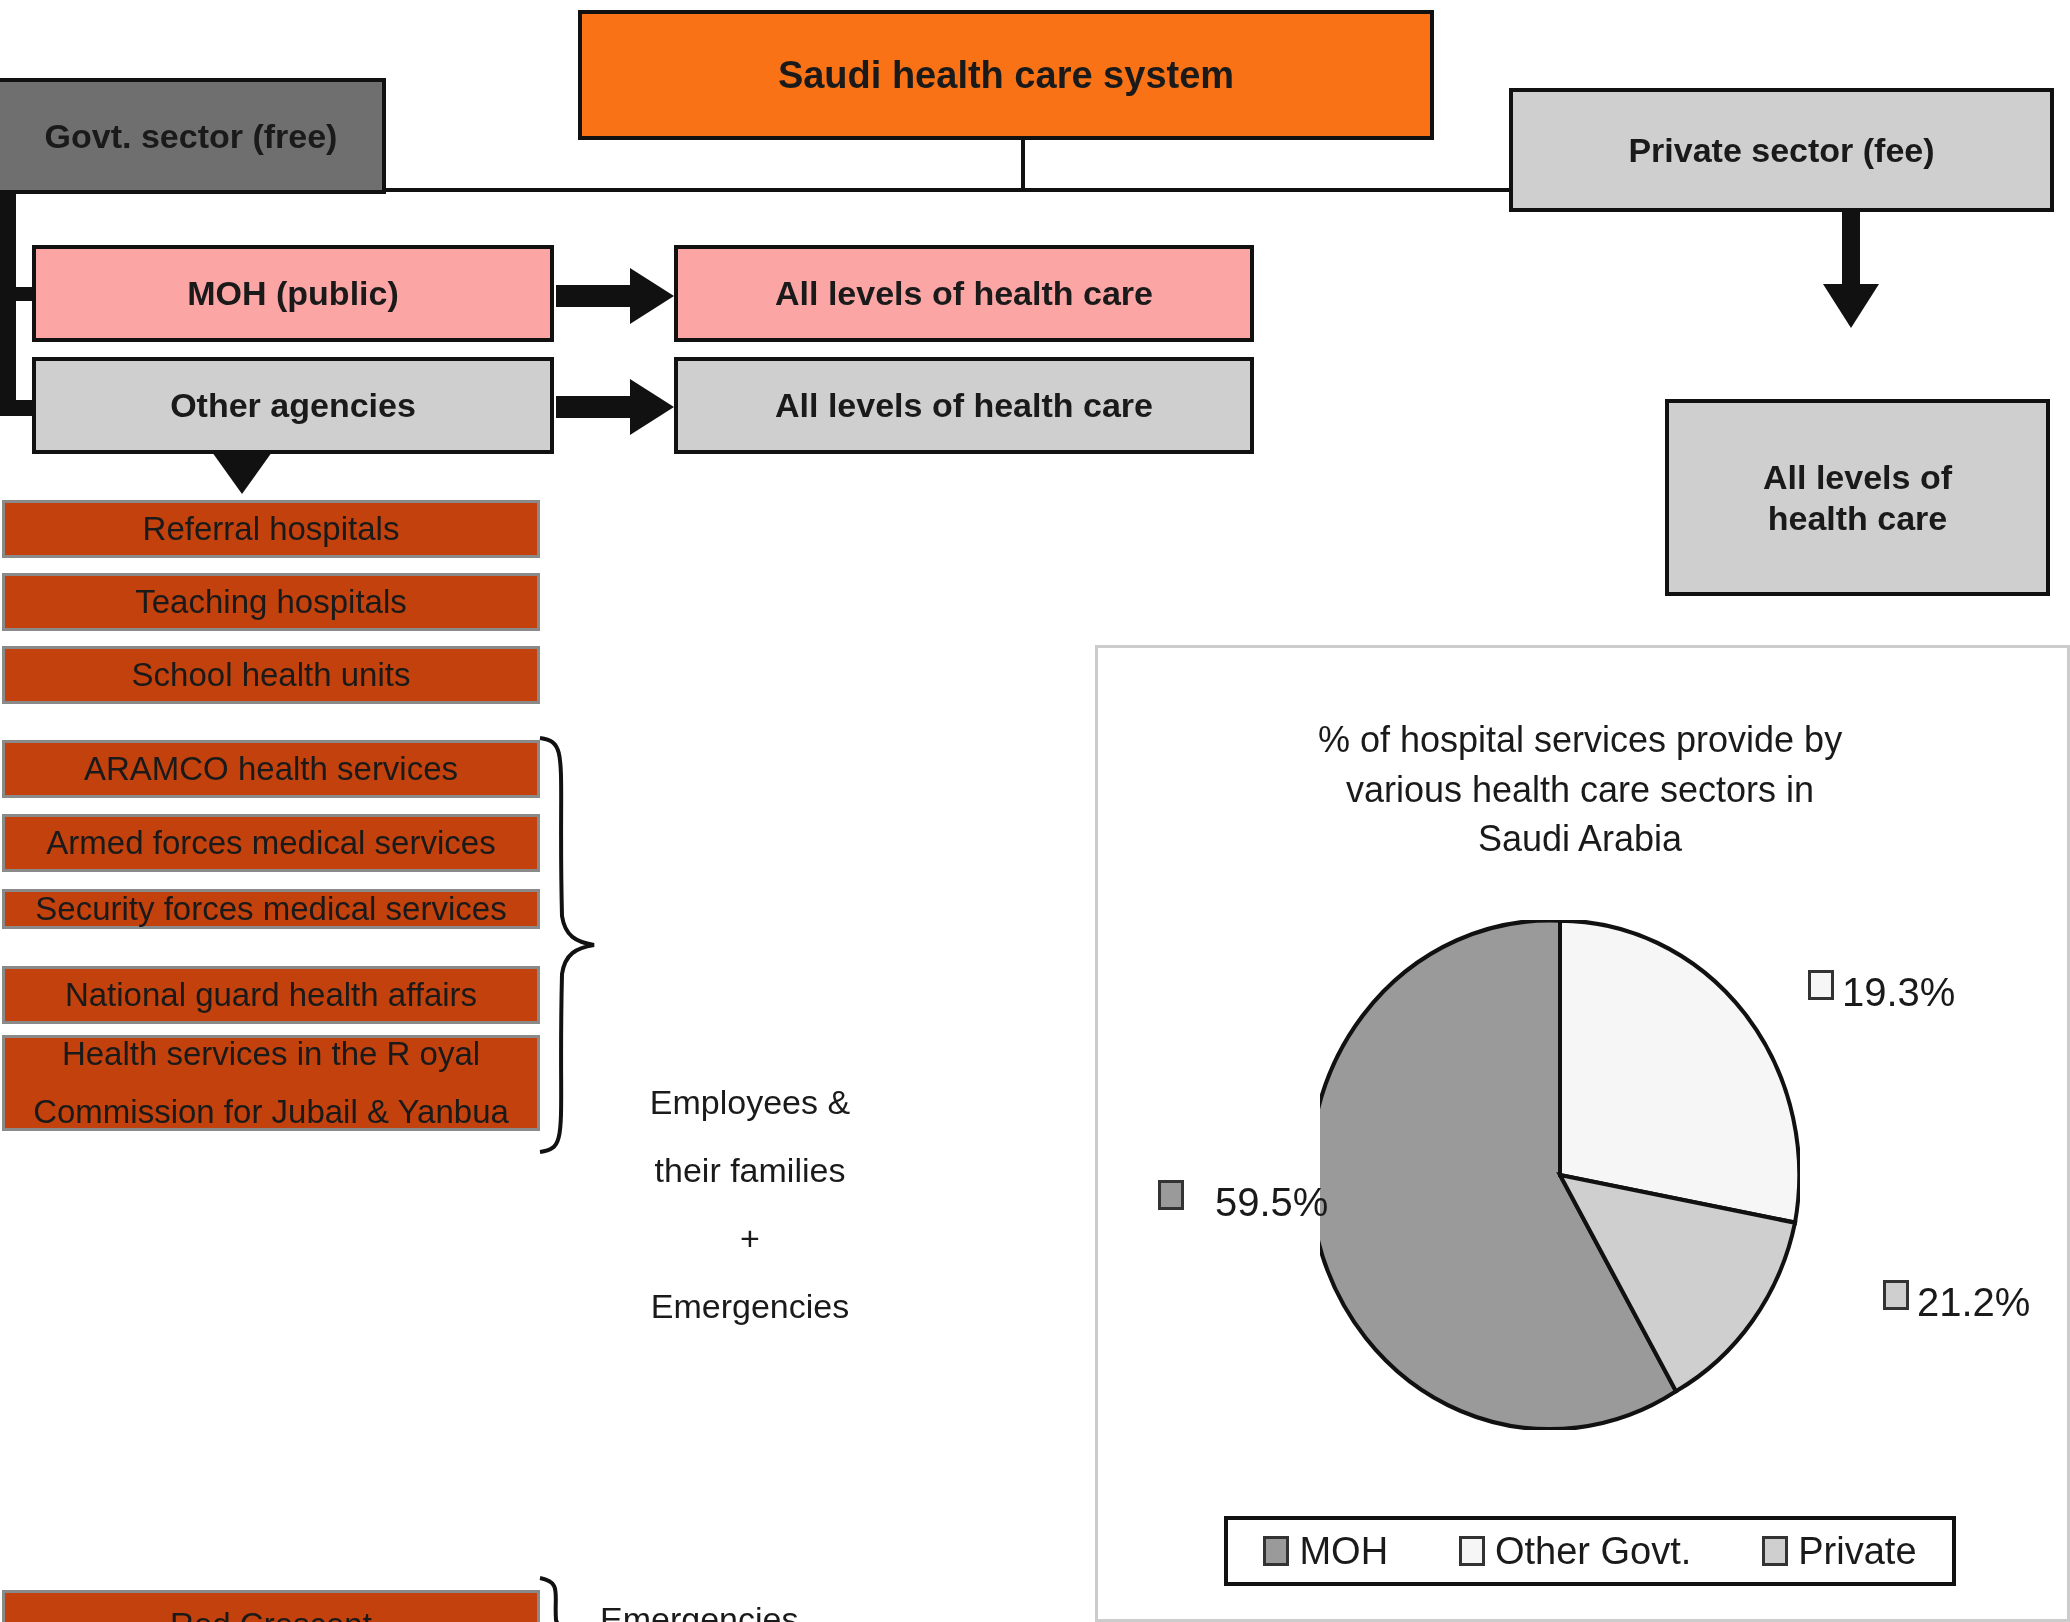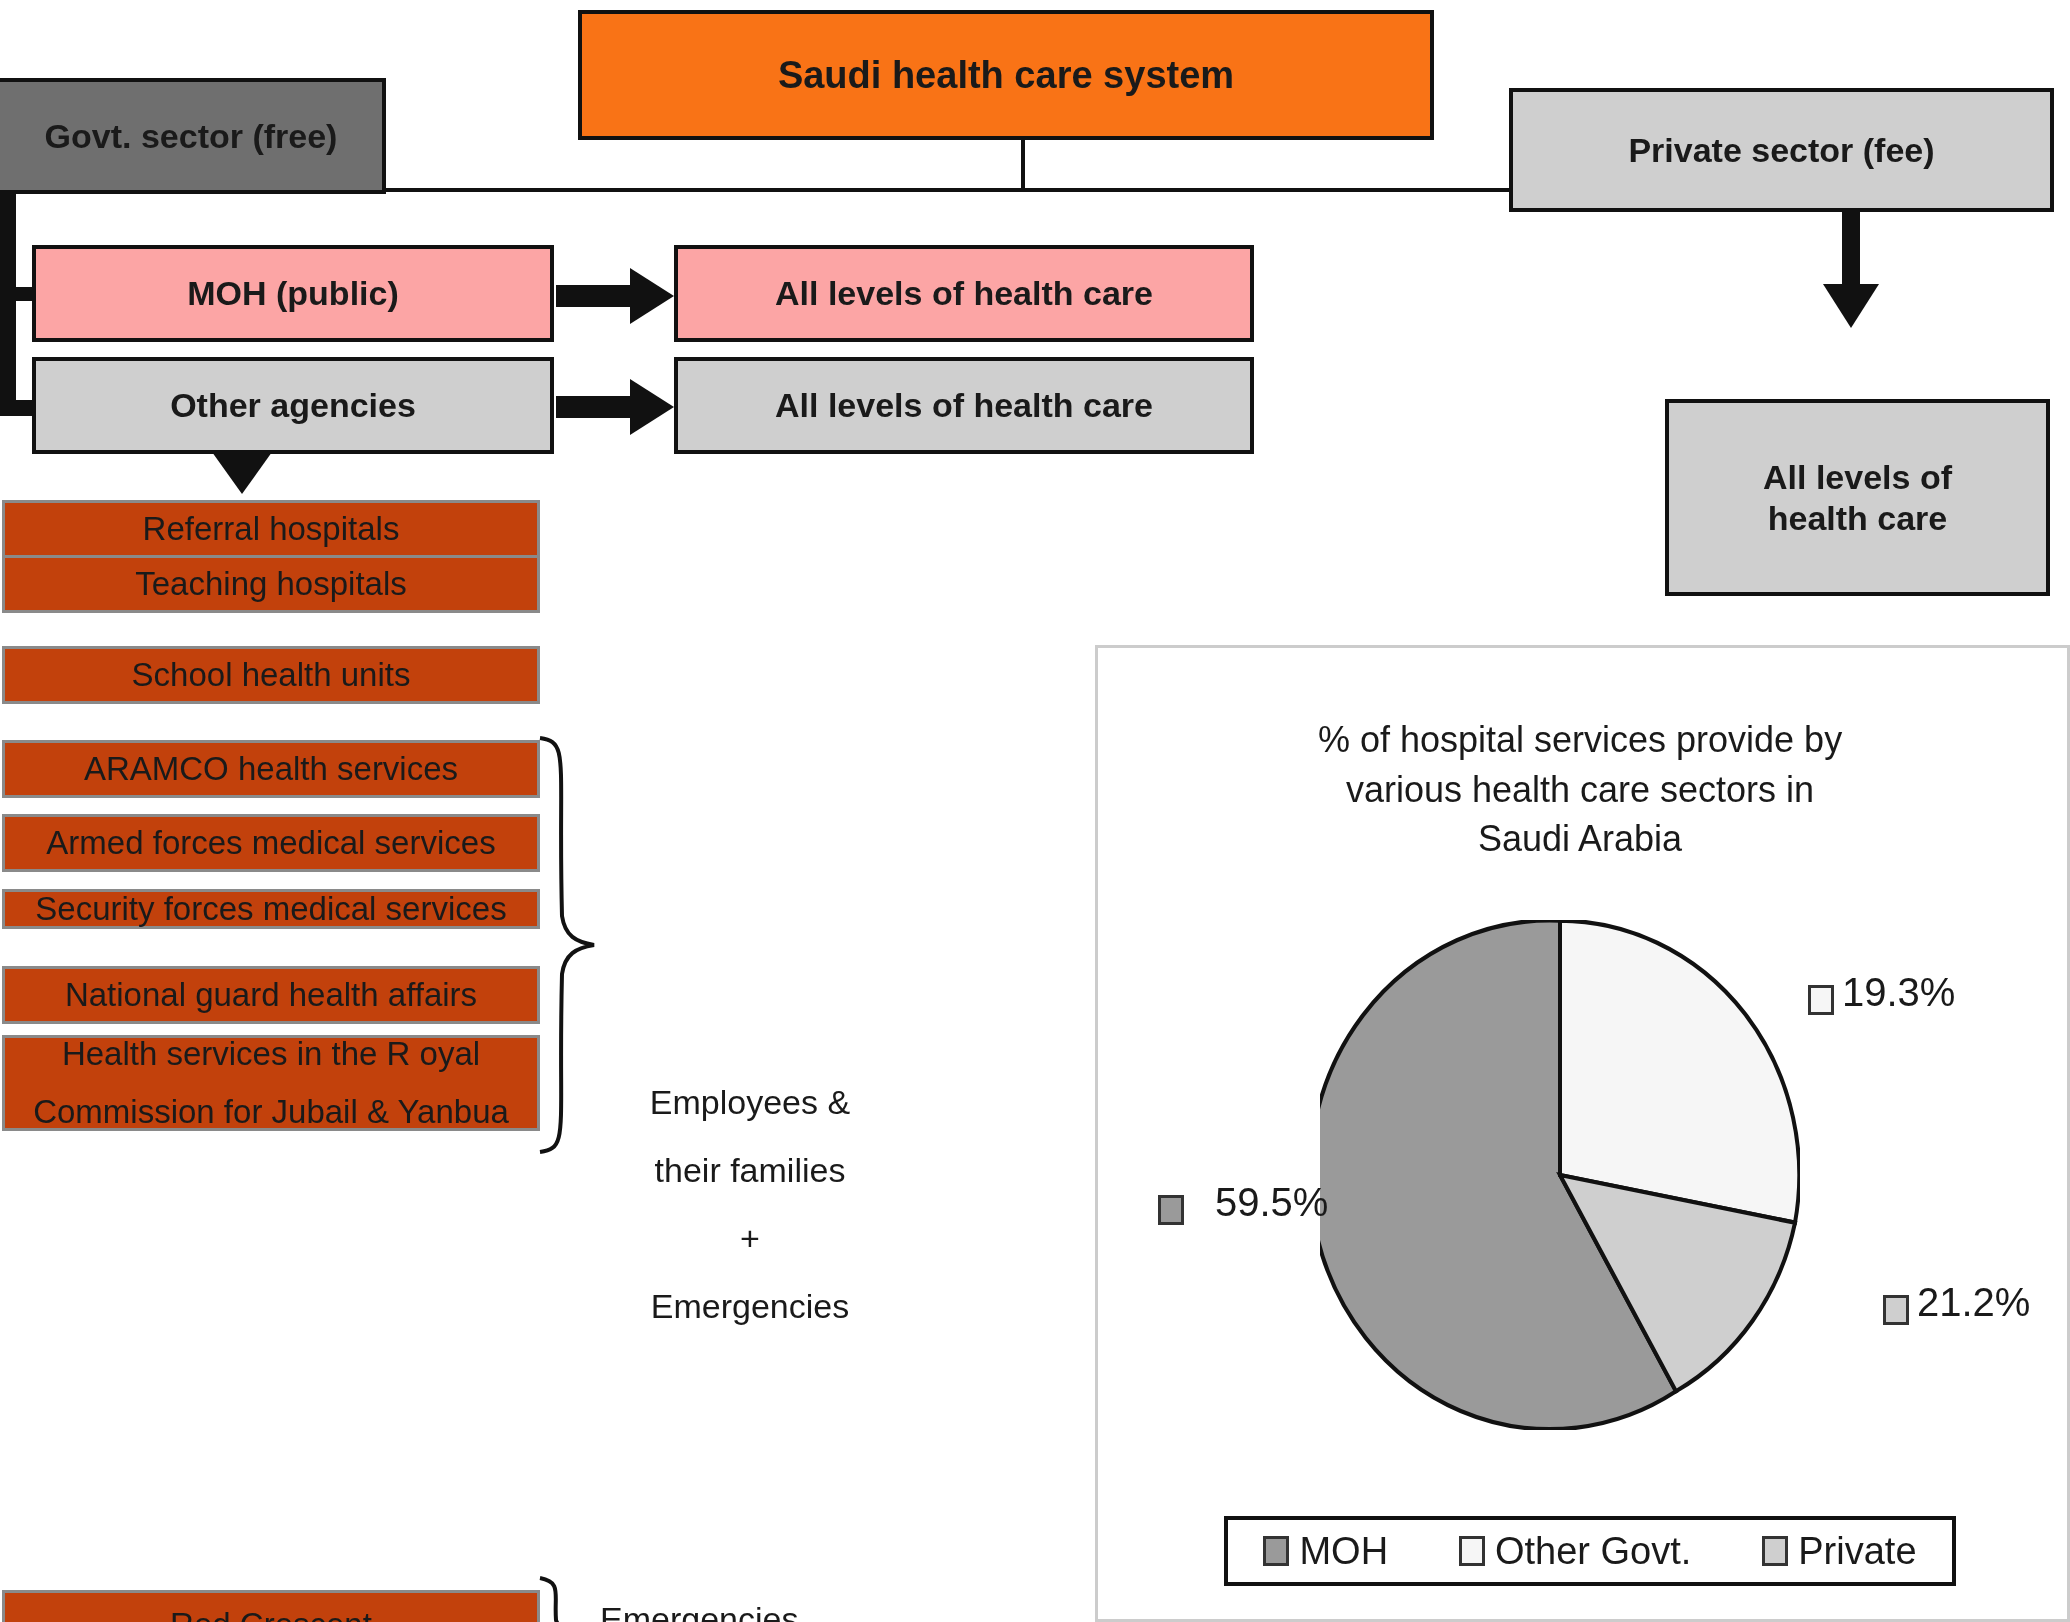--- a/index.html
+++ b/index.html
@@ -23,21 +23,21 @@
 
   .arrow-r{position:absolute;width:0;height:0;}
   .plain{position:absolute;}
 
   .chart-panel{position:absolute;border:3px solid #cccccc;background:#ffffff;box-sizing:border-box;}
   .chart-title{position:absolute;text-align:center;line-height:1.38;}
   .legend-box{position:absolute;border:4px solid #111;background:#ffffff;box-sizing:border-box;
               display:flex;align-items:center;justify-content:space-around;}
   .legend-item{display:flex;align-items:center;gap:10px;}
   .swatch{width:26px;height:30px;border:3px solid #333;box-sizing:border-box;display:inline-block;}
-  .pct-label{position:absolute;display:flex;align-items:flex-end;gap:8px;white-space:nowrap;padding-left:8px;}
+  .pct-label{position:absolute;display:flex;align-items:flex-start;gap:8px;white-space:nowrap;padding-left:8px;}
   .brace-text{position:absolute;text-align:center;line-height:2.0;}
 </style>
 </head>
 <body>
 
 <div class="box hb hb-white" style="left:578px;top:10px;width:856px;height:130px;font-size:38px;">
   <span>Saudi health care system</span>
 </div>
 
 <div class="ln" style="left:1021px;top:140px;width:4px;height:50px;"></div>
@@ -82,21 +82,21 @@
 <div class="plain" style="left:1823px;top:284px;width:0;height:0;border-left:28px solid transparent;border-right:28px solid transparent;border-top:44px solid #111;"></div>
 
 <div class="box hb hb-light" style="left:1665px;top:399px;width:385px;height:197px;font-size:34px;flex-direction:column;">
   <span>All levels of</span>
   <span>health care</span>
 </div>
 
 <div class="box lb" style="left:2px;top:500px;width:538px;height:58px;font-size:33px;">
   <span>Referral hospitals</span>
 </div>
-<div class="box lb" style="left:2px;top:555px;width:538px;height:58px;font-size:33px;">
+<div class="box lb" style="left:2px;top:573px;width:538px;height:58px;font-size:33px;">
   <span>Teaching hospitals</span>
 </div>
 <div class="box lb" style="left:2px;top:646px;width:538px;height:58px;font-size:33px;">
   <span>School health units</span>
 </div>
 
 <div class="box lb" style="left:2px;top:740px;width:538px;height:58px;font-size:33px;">
   <span>ARAMCO health services</span>
 </div>
 <div class="box lb" style="left:2px;top:814px;width:538px;height:58px;font-size:33px;">

